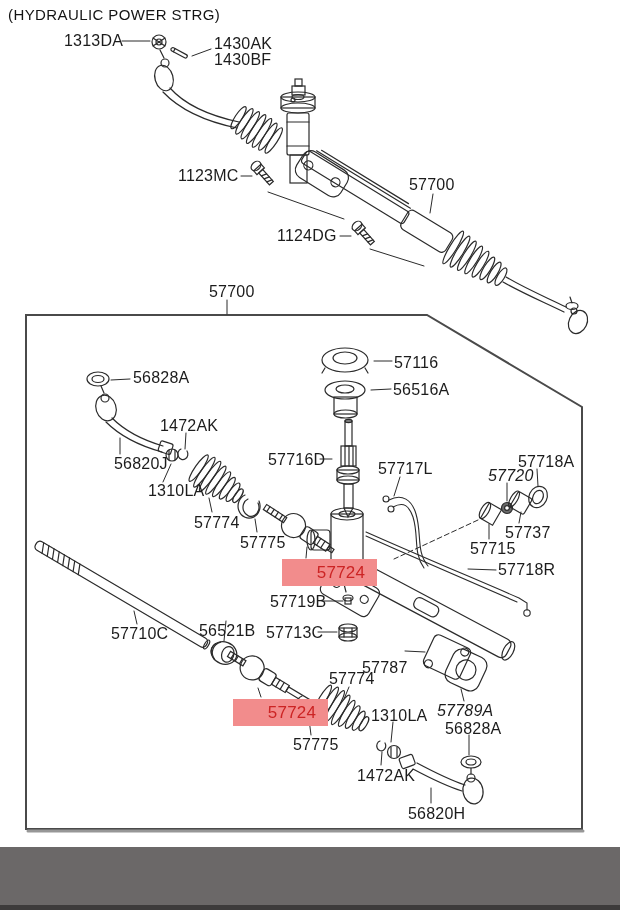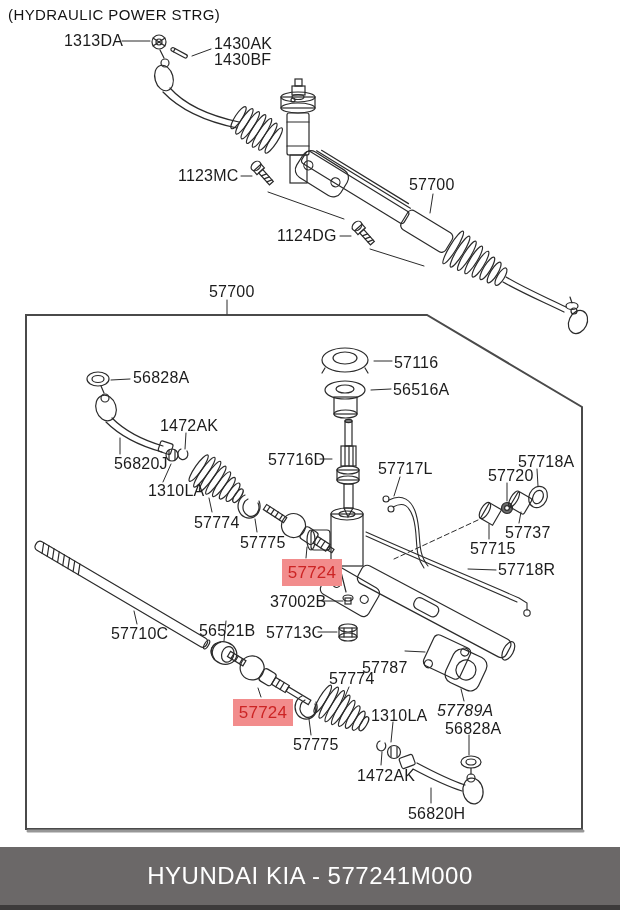--- a/index.html
+++ b/index.html
@@ -4,22 +4,22 @@
 <style>
   html,body{margin:0;padding:0;background:#fff;}
   body{width:620px;height:910px;position:relative;overflow:hidden;
        font-family:"Liberation Sans",sans-serif;color:#1c1c1c;}
   #artwork{position:absolute;left:0;top:0;width:620px;height:910px;}
   #page-title{position:absolute;left:8px;top:6px;font-size:15px;
        letter-spacing:.4px;color:#141414;white-space:nowrap;}
   .part-label{position:absolute;font-size:16px;line-height:16px;
        color:#1c1c1c;white-space:nowrap;letter-spacing:.2px;}
   .part-label.highlight{background:var(--hl-bg,#f28c8c);color:var(--hl-fg,#cc2424);
-       width:60px;height:27px;display:flex;align-items:center;justify-content:center;
-       font-size:17px;line-height:17px;}
+       width:72px;height:27px;display:flex;align-items:center;justify-content:center;
+       font-size:17px;line-height:17px;padding-left:23px;}
   #footer-bar{position:absolute;left:0;top:847px;width:620px;height:58px;
        background:var(--footer-bg,#6b6868);border-bottom:5px solid #3d3b3b;
        display:flex;align-items:center;justify-content:center;gap:30px;
        color:var(--footer-fg,#fff);font-size:24px;letter-spacing:.5px;}
 </style>
 </head>
 <body style="--hl-bg: #f28c8c; --hl-fg: #cc2424; --footer-bg: #6b6868; --footer-fg: #ffffff;">
 
 <svg id="artwork" viewBox="0 0 620 910" xmlns="http://www.w3.org/2000/svg" stroke="#2b2b2b" fill="none" stroke-width="1.2" stroke-linecap="round">
 
@@ -383,35 +383,34 @@
     <div class="part-label" style="left: 160px; top: 418px;">1472AK</div>
     <div class="part-label" style="left: 114px; top: 456px;">56820J</div>
     <div class="part-label" style="left: 148px; top: 483px;">1310LA</div>
     <div class="part-label" style="left: 194px; top: 515px;">57774</div>
     <div class="part-label" style="left: 268px; top: 452px;">57716D</div>
     <div class="part-label" style="left: 394px; top: 355px;">57116</div>
     <div class="part-label" style="left: 393px; top: 382px;">56516A</div>
     <div class="part-label" style="left: 240px; top: 535px;">57775</div>
     <div class="part-label" style="left: 378px; top: 461px;">57717L</div>
     <div class="part-label" style="left: 518px; top: 454px;">57718A</div>
-    <div class="part-label" style="left: 488px; top: 468px;">57720</div>
+    <div class="part-label" style="left: 488px; top: 468px; font-style: italic;">57720</div>
     <div class="part-label" style="left: 505px; top: 525px;">57737</div>
     <div class="part-label" style="left: 470px; top: 541px;">57715</div>
     <div class="part-label" style="left: 498px; top: 562px;">57718R</div>
     <div class="part-label highlight" style="left: 282px; top: 559px;">57724</div>
-    <div class="part-label" style="left: 270px; top: 594px;">37002B</div>
+    <div class="part-label" style="left: 270px; top: 594px;">57719B</div>
     <div class="part-label" style="left: 199px; top: 607px; margin-top: 16px;">56521B</div>
     <div class="part-label" style="left: 266px; top: 625px;">57713C</div>
     <div class="part-label" style="left: 362px; top: 644px; margin-top: 16px;">57787</div>
     <div class="part-label" style="left: 111px; top: 626px;">57710C</div>
     <div class="part-label highlight" style="left: 233px; top: 699px;">57724</div>
     <div class="part-label" style="left: 329px; top: 671px;">57774</div>
     <div class="part-label" style="left: 371px; top: 708px;">1310LA</div>
     <div class="part-label" style="left: 437px; top: 703px; font-style: italic;">57789A</div>
     <div class="part-label" style="left: 445px; top: 721px;">56828A</div>
     <div class="part-label" style="left: 293px; top: 737px;">57775</div>
     <div class="part-label" style="left: 357px; top: 768px;">1472AK</div>
     <div class="part-label" style="left: 408px; top: 806px;">56820H</div>
   </div>
 
 <div id="footer-bar">
-  <span>HYUNDAI  KIA - 577241M000</span>
 </div>
 
 </body></html>

